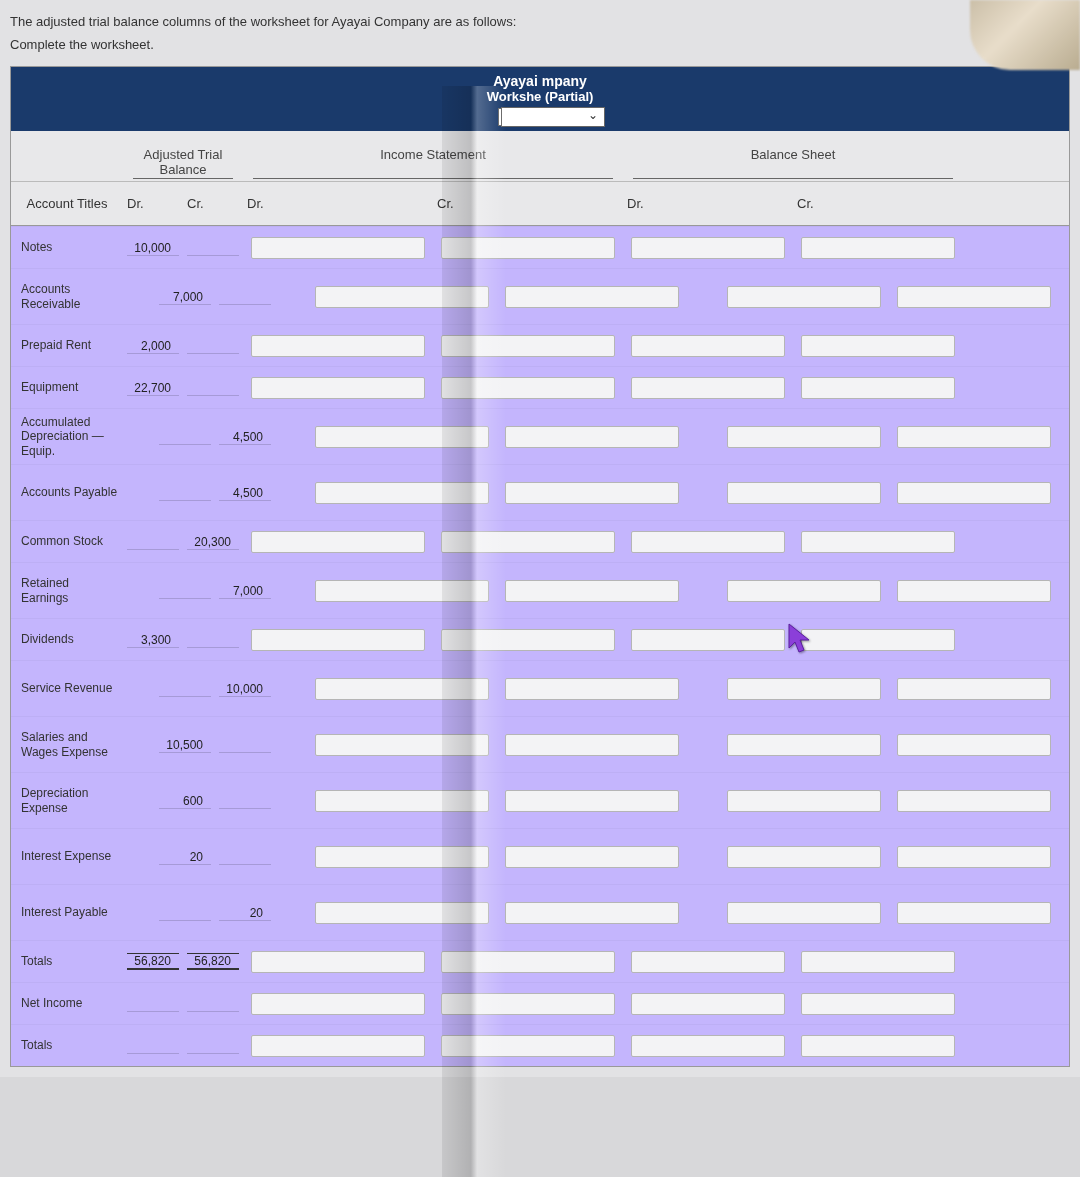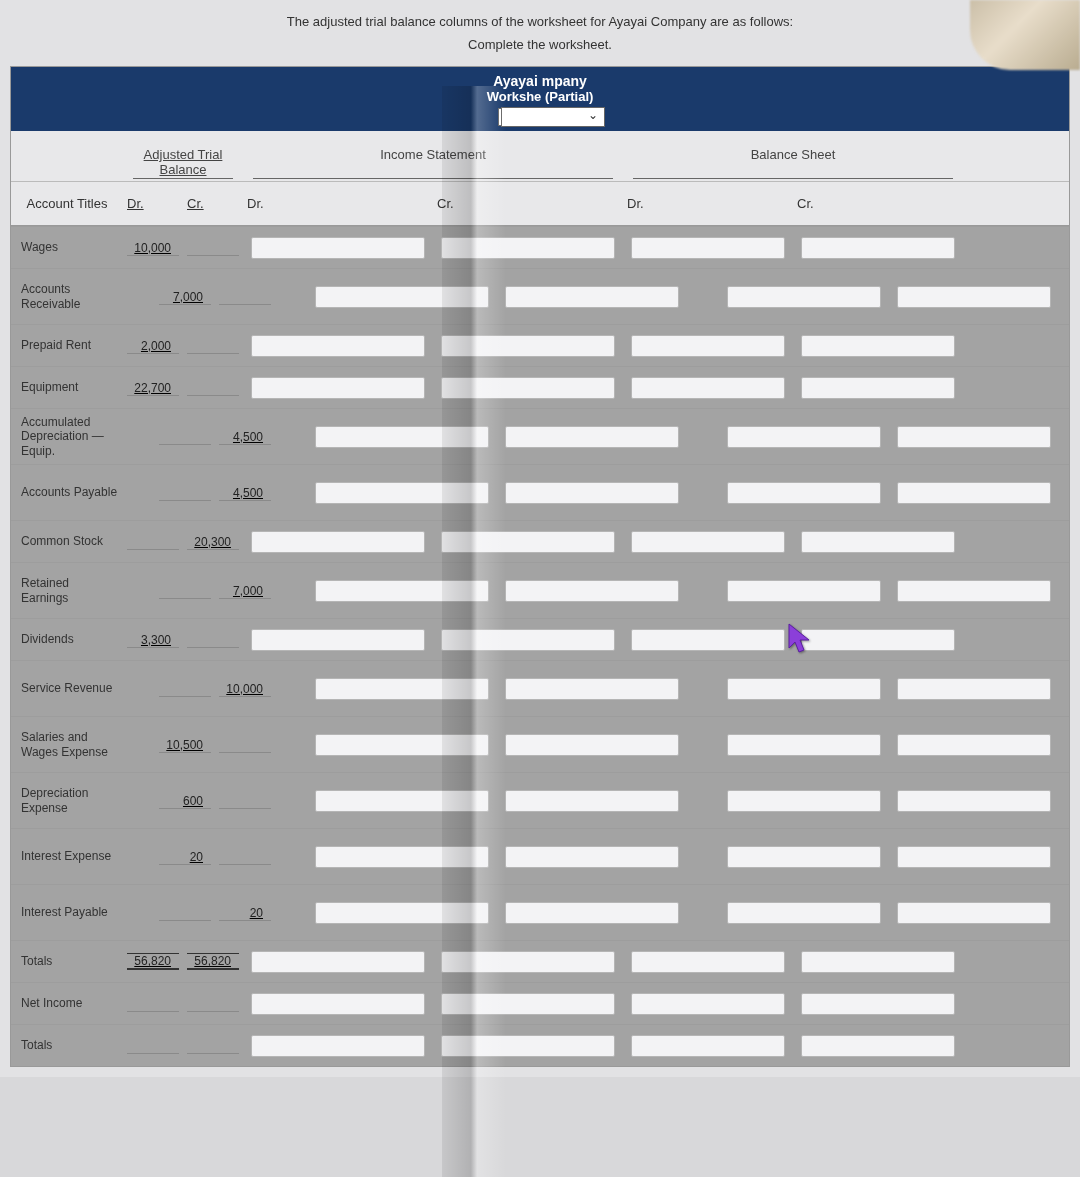--- a/index.html
+++ b/index.html
@@ -8,29 +8,29 @@
     background: #d8d8da;
     width: 1080px;
     height: 1177px;
     overflow: hidden;
     position: relative;
   }
   .page {
     background: #e2e2e4;
     padding: 0 10px 10px 10px;
   }
-  .intro { padding: 6px 0 6px 0; text-align: center; }
+  .intro { padding: 6px 0 6px 0; }
   .intro-line {
     font-size: 13px;
     color: #333;
     margin: 8px 0;
   }
   .worksheet {
     border: 1px solid #999;
-    background: #a3a3a3;
+    background: #c4b5fd;
     position: relative;
   }
   .dark-header {
     background: #1a3a6b;
     color: #fff;
     height: 64px;
     position: relative;
     text-align: center;
     padding-top: 6px;
   }
@@ -45,21 +45,21 @@
     width: 104px; height: 20px; background:#fff; color:#333;
     border:1px solid #666; font-size:12px; text-align:right; padding-right:6px;
   }
   .dropdown .chev { font-size: 12px; }
   .section-row {
     display: flex;
     background: #e8e8ea;
     border-bottom: 1px solid #bbb;
   }
   .col-titles { width: 112px; flex-shrink:0; }
-  .col-atb    { width: 120px; flex-shrink:0;text-decoration:underline; }
+  .col-atb    { width: 120px; flex-shrink:0; }
   .col-is     { width: 380px; flex-shrink:0; }
   .col-bs     { width: 340px; flex-shrink:0; }
   .section-row > div {
     text-align: center;
     font-size: 13px;
     color: #444;
     padding: 16px 4px 4px 4px;
     position: relative;
   }
   .section-row > div:not(:first-child)::after {
@@ -179,21 +179,21 @@
         <div>Cr.</div>
       </div>
       <div class="col-bs drcr">
         <div>Dr.</div>
         <div>Cr.</div>
       </div>
     </div>
 
     <div class="tbody" id="tbody">
         <div class="row">
-          <div class="col-titles">Wages</div>
+          <div class="col-titles">Notes</div>
           <div class="col-atb">
             <div>10,000</div>
             <div></div>
           </div>
           <div class="col-is col-inputs">
             <input type="text" style="">
             <input type="text" style="">
           </div>
           <div class="col-bs col-inputs">
             <input type="text" style="">

